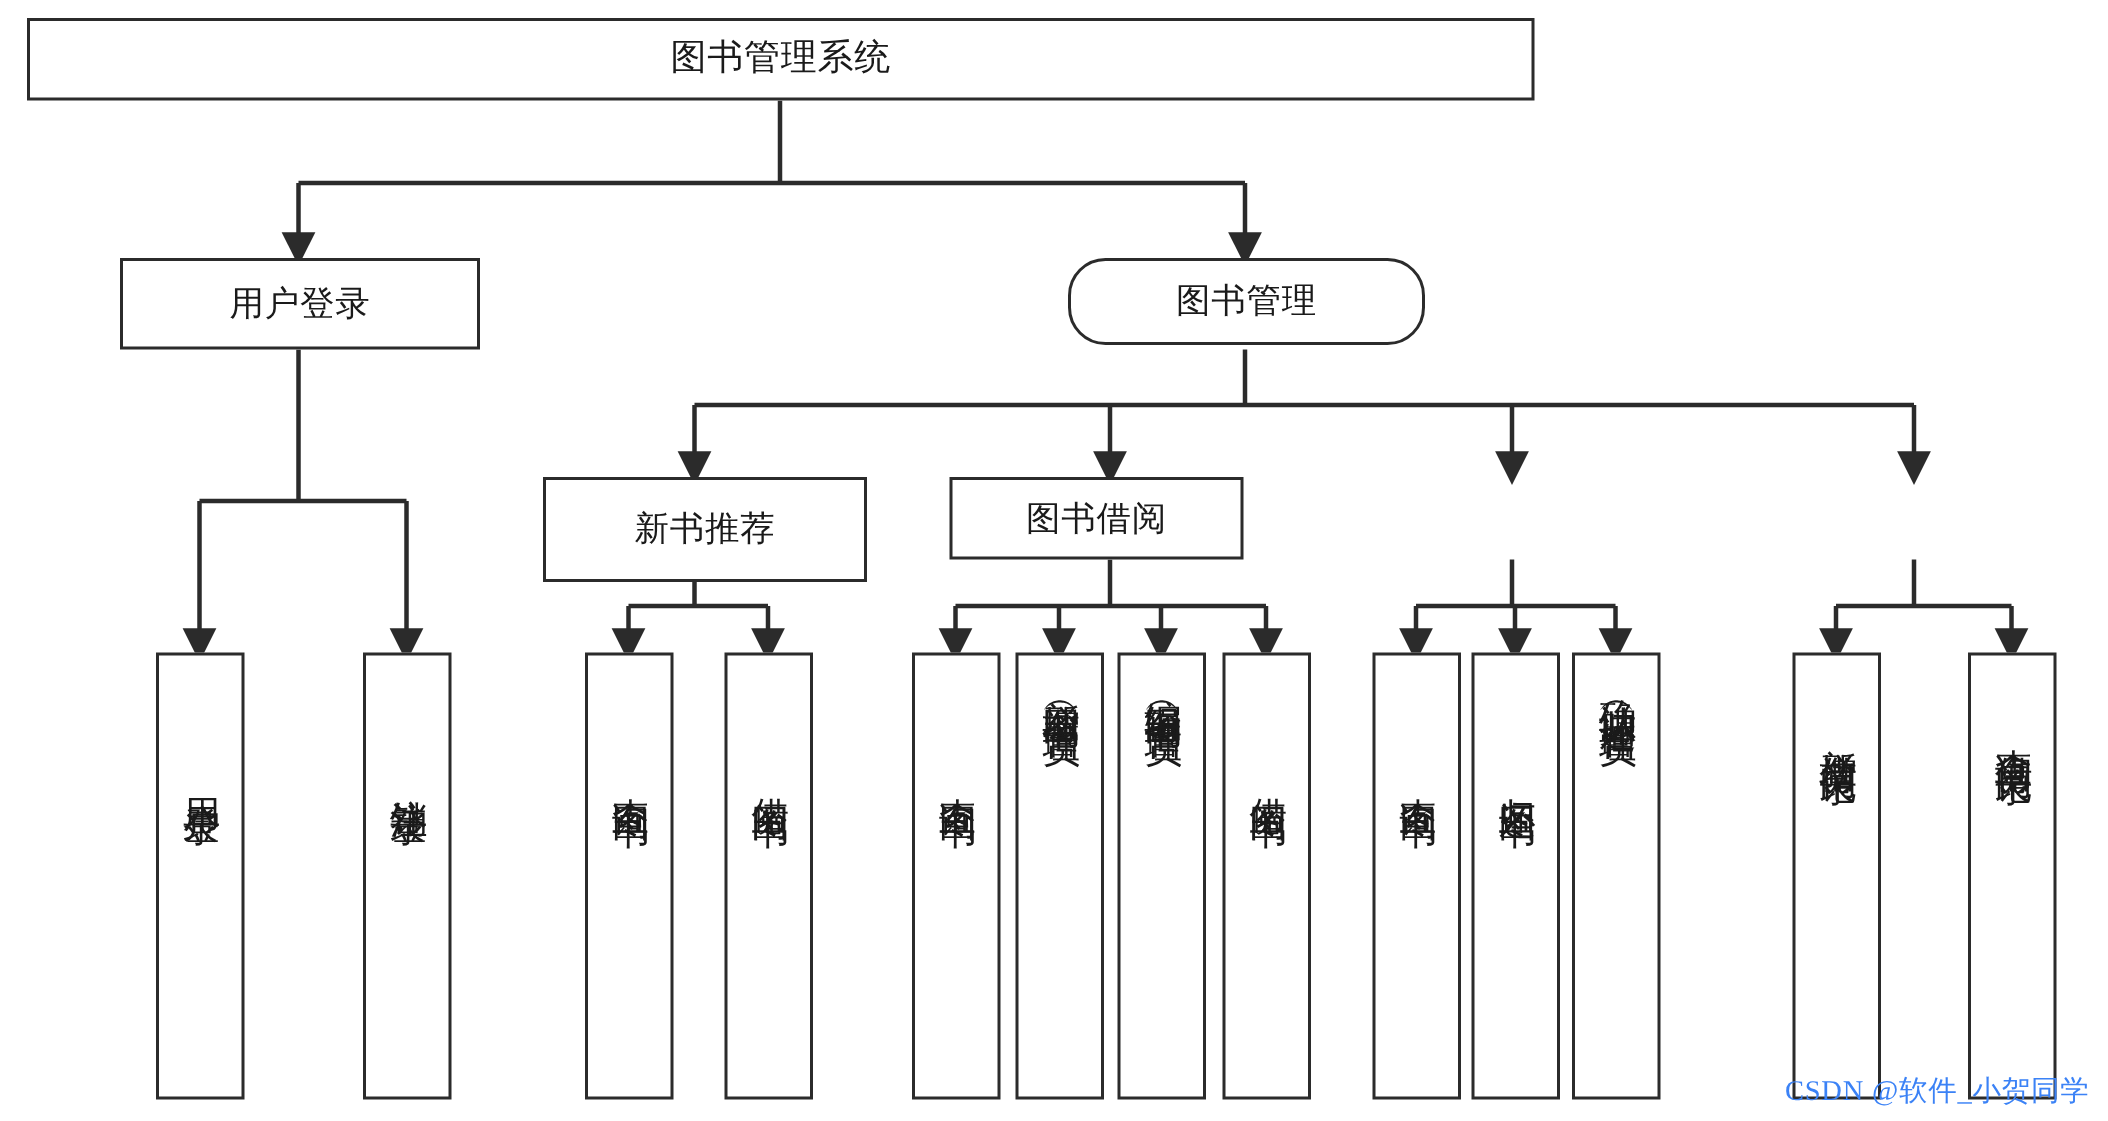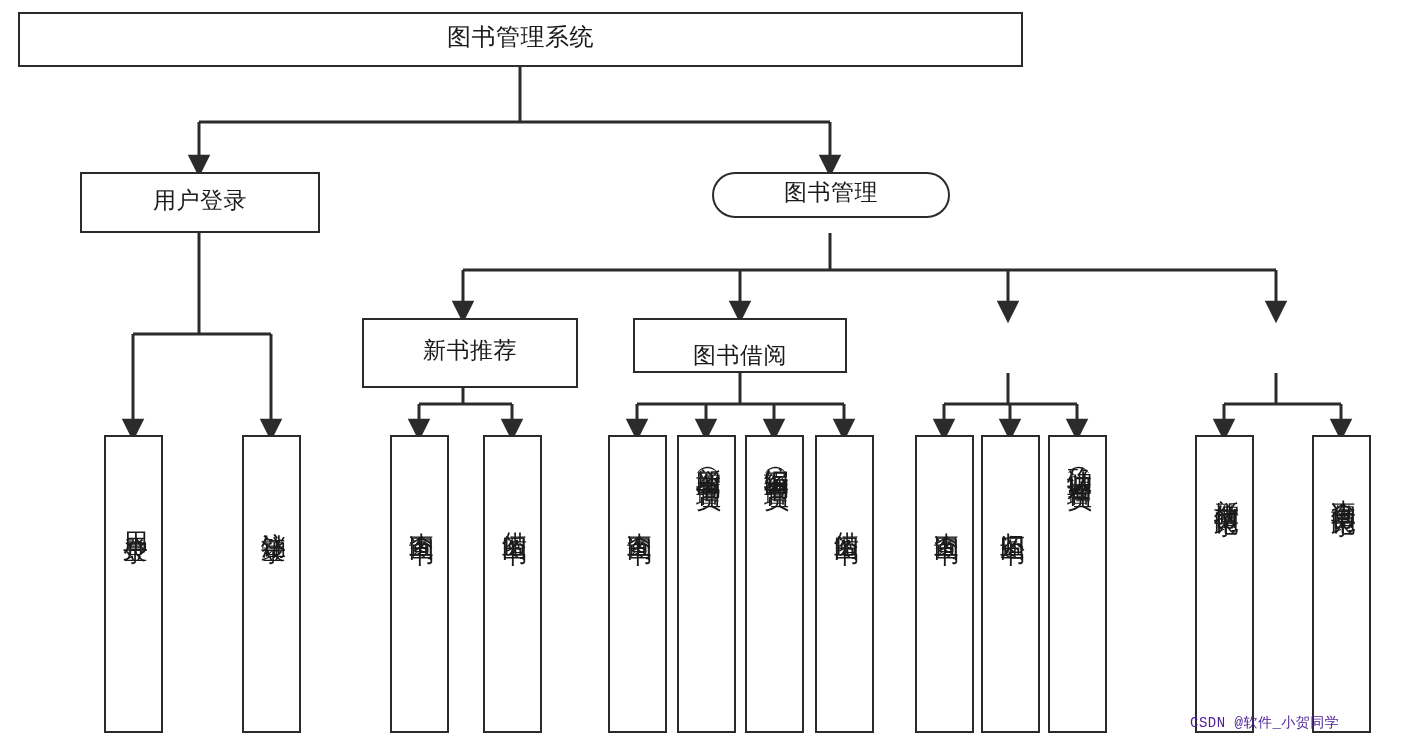--- a/index.html
+++ b/index.html
@@ -5,21 +5,21 @@
   html, body {
     margin: 0;
     padding: 0;
     background: #ffffff;
   }
   #canvas {
     position: relative;
     width: 1405px;
     height: 747px;
     background: #ffffff;
-    font-family: Liberation Mono, monospace;
+    font-family: Liberation Serif, serif;
     overflow: hidden;
   }
   svg#wires {
     position: absolute;
     left: 0; top: 0;
     width: 1405px;
     height: 747px;
     pointer-events: none;
   }
   .node {
@@ -53,22 +53,22 @@
   .node.v .label {
     writing-mode: vertical-rl;
     text-orientation: upright;
     font-size: 25px;
     line-height: 1.0;
     letter-spacing: 3px;
     white-space: nowrap;
   }
   .watermark {
     position: absolute;
-    font-size: 14px;
-    color: #4c1d95;
+    font-size: 19px;
+    color: #3b82f6;
     letter-spacing: 0.5px;
     white-space: nowrap;
     text-align: right;
   }
 </style>
 </head>
 <body>
 
 <div id="canvas">
 
@@ -122,28 +122,28 @@
     </g>
   </svg>
 
   <div class="node root h" style="left:18px; top:12px; width:1005px; height:55px;">
     <span class="label">图书管理系统</span>
   </div>
 
   <div class="node h" style="left:80px; top:172px; width:240px; height:61px;">
     <span class="label">用户登录</span>
   </div>
-  <div class="node h" style="left:712px; top:172px; width:238px; height:46px;border-radius:25px;">
+  <div class="node h" style="left:712px; top:172px; width:238px; height:58px;border-radius:25px;">
     <span class="label">图书管理</span>
   </div>
 
   <div class="node h" style="left:362px; top:318px; width:216px; height:70px;">
     <span class="label">新书推荐</span>
   </div>
-  <div class="node h" style="left:633px; top:318px; width:214px; height:55px;align-items:flex-end;">
+  <div class="node h" style="left:633px; top:318px; width:196px; height:55px;">
     <span class="label">图书借阅</span>
   </div>
 
   <div class="node v" style="left:104px; top:435px; width:59px; height:298px; padding-top:75px;">
     <span class="label">用户登录</span>
   </div>
   <div class="node v" style="left:242px; top:435px; width:59px; height:298px; padding-top:75px;">
     <span class="label">注销登录</span>
   </div>
 

